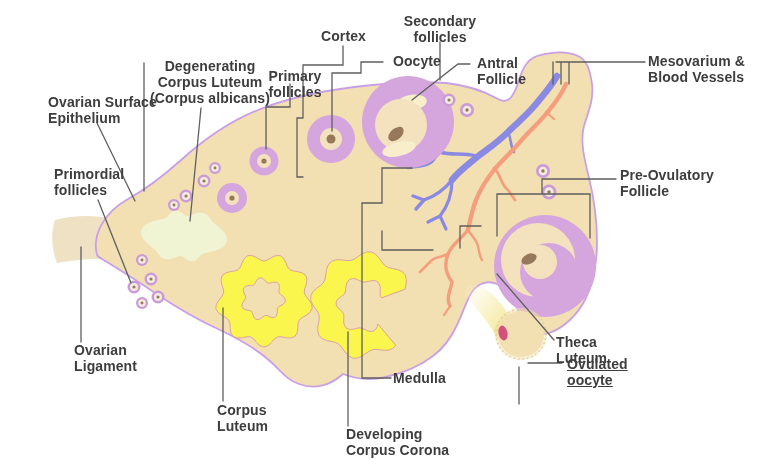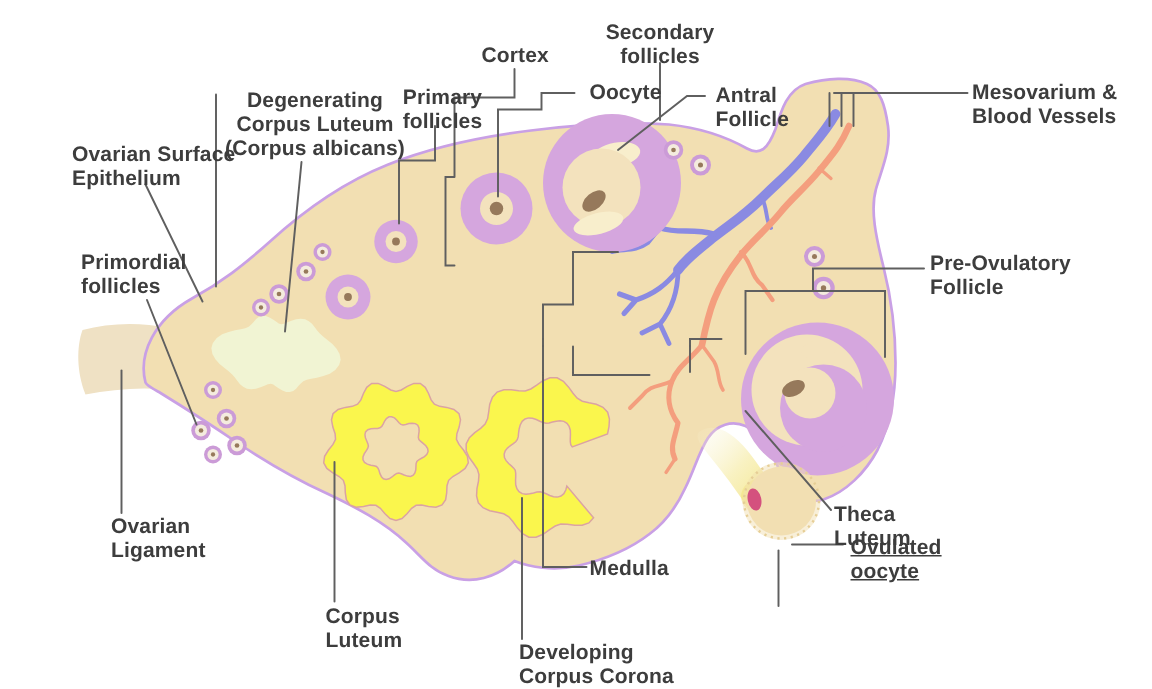--- a/index.html
+++ b/index.html
@@ -193,21 +193,21 @@
       <path d="M519,367 L519,404"></path>
       <path d="M223,308 L223,401"></path>
       <path d="M348,332 L348,426"></path>
     </g>
   </svg>
 
   <div class="lbl left" style="left:27px;  top:95px;  width:110px;margin-left:21px;">Ovarian Surface Epithelium</div>
   <div class="lbl center" style="left:148px; top:59px;  width:124px;">Degenerating Corpus Luteum (Corpus albicans)</div>
   <div class="lbl left" style="left:54px;  top:167px; width:78px;">Primordial follicles</div>
   <div class="lbl left" style="left:74px;  top:343px; width:72px;">Ovarian Ligament</div>
-  <div class="lbl center" style="left:263px; top:57px;  width:64px;text-align:center;">Primary follicles</div>
+  <div class="lbl center" style="left:263px; top:69px;  width:64px;text-align:center;">Primary follicles</div>
   <div class="lbl left" style="left:321px; top:29px;  width:50px;">Cortex</div>
   <div class="lbl left" style="left:386px; top:54px;  width:55px;text-align:right;">Oocyte</div>
   <div class="lbl center" style="left:399px; top:14px;  width:82px;">Secondary follicles</div>
   <div class="lbl left" style="left:477px; top:56px;  width:55px;">Antral Follicle</div>
   <div class="lbl left" style="left:648px; top:54px;  width:112px;">Mesovarium &amp; Blood Vessels</div>
   <div class="lbl left" style="left:620px; top:168px; width:100px;">Pre-Ovulatory Follicle</div>
   <div class="lbl left" style="left:393px; top:371px; width:60px;">Medulla</div>
   <div class="lbl left" style="left:556px; top:335px; width:80px;">Theca Luteum</div>
   <div class="lbl left" style="left:567px; top:357px; width:70px;text-decoration:underline;">Ovulated oocyte</div>
   <div class="lbl left" style="left:217px; top:403px; width:62px;">Corpus Luteum</div>

